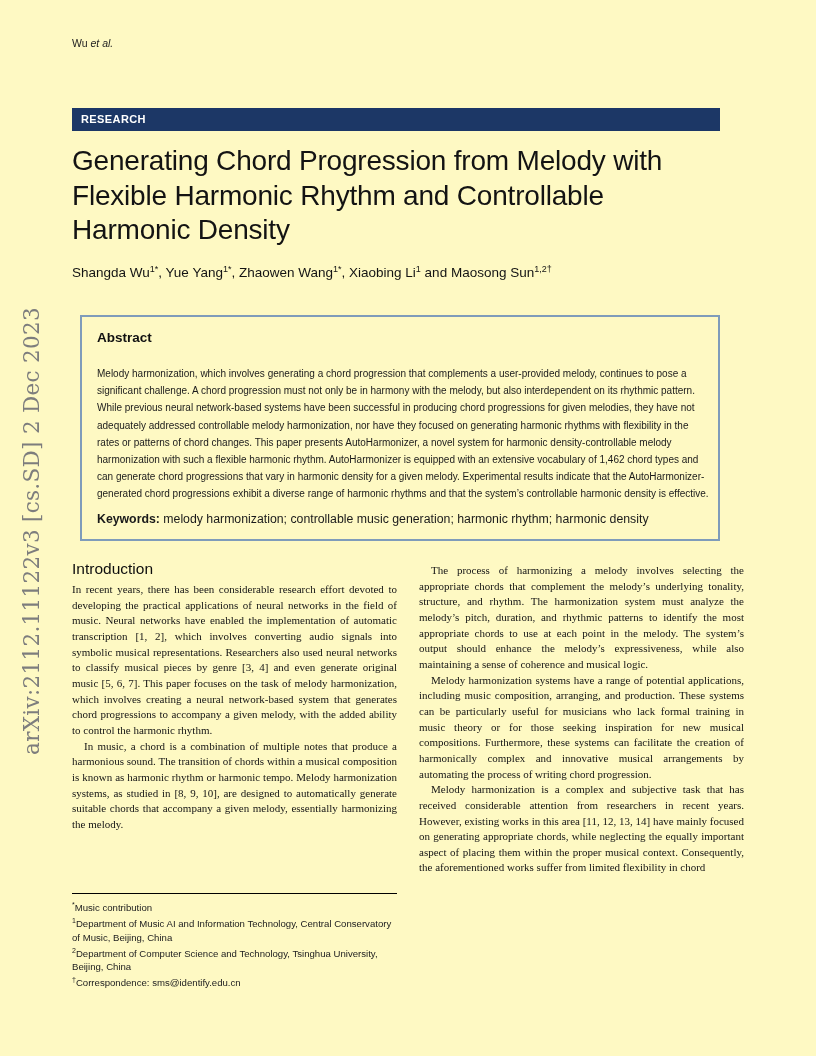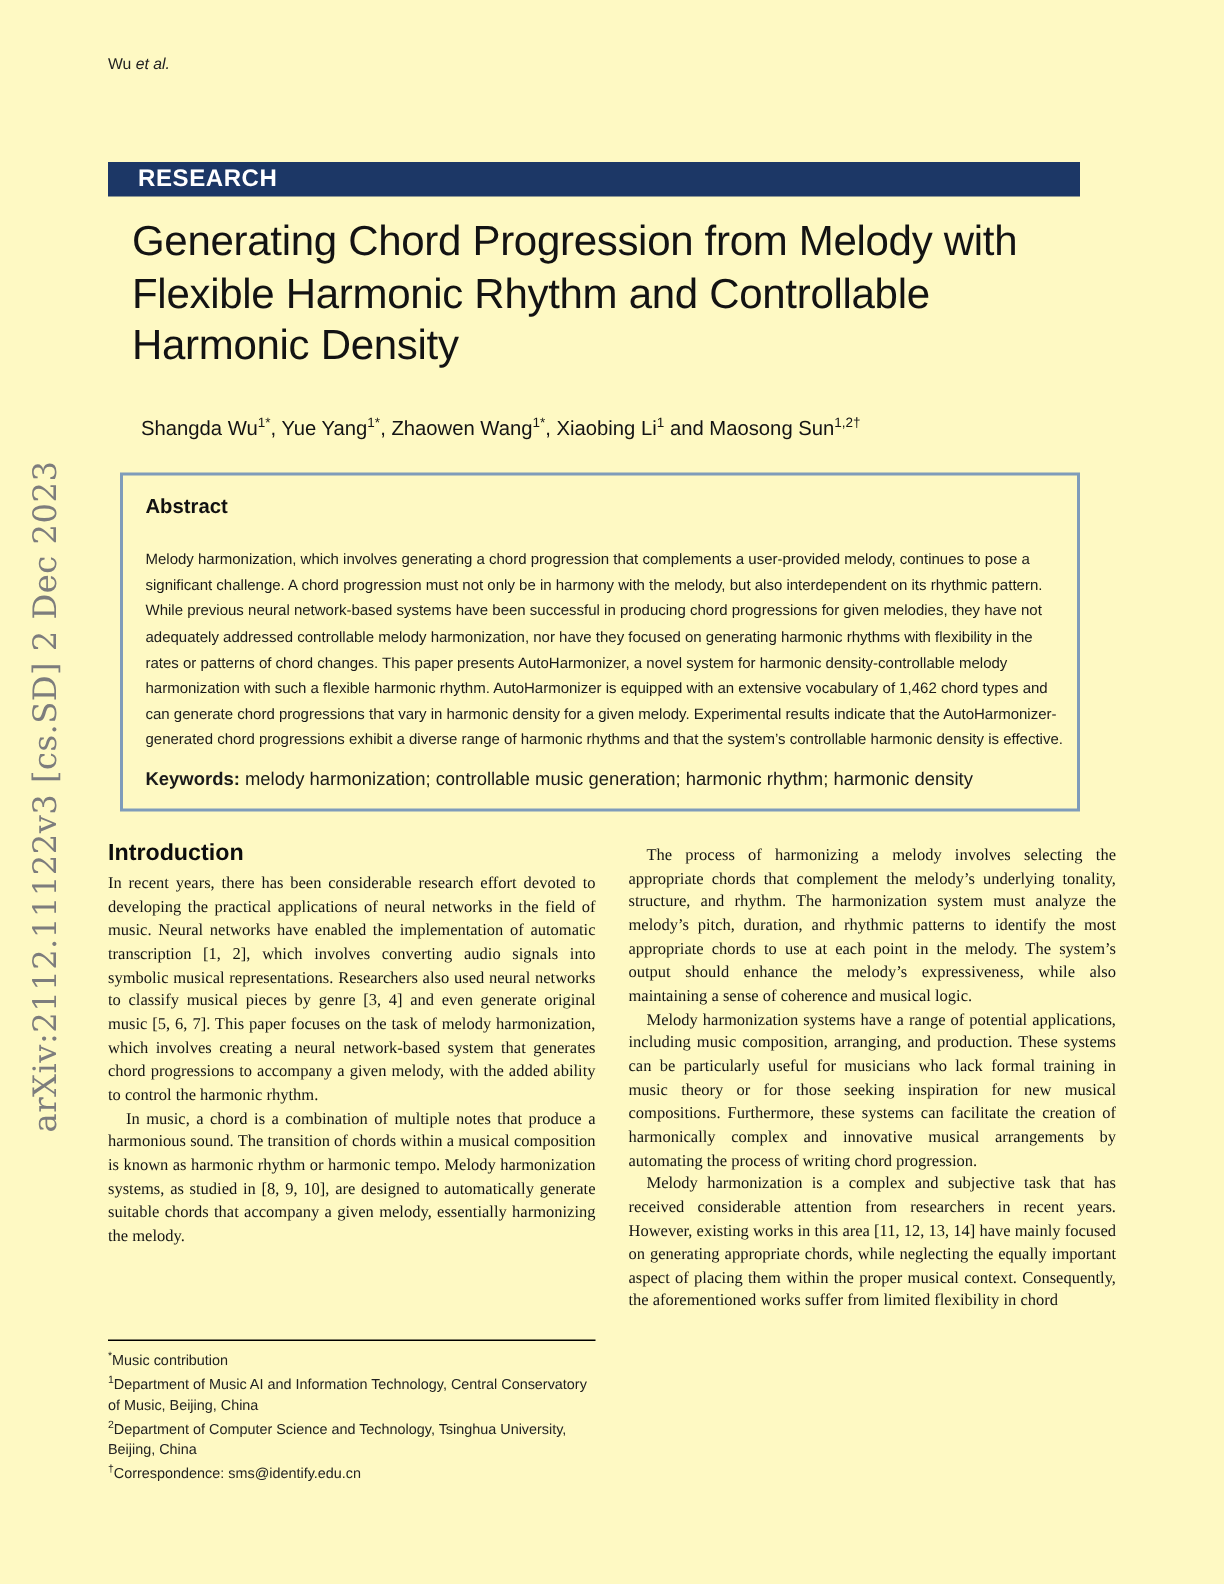--- a/index.html
+++ b/index.html
@@ -30,35 +30,35 @@
     font-family:"DejaVu Serif",serif;
     font-size:21.5px;
     color:var(--stamp-gray);
     letter-spacing:.3px;
   }
   .banner{
     position:absolute;top:108px;left:72px;
     width:648px;height:23px;
     background:var(--banner-bg);
     color:#ffffff;
-    font-size:16px;font-weight:bold;
+    font-size:11px;font-weight:bold;
     line-height:23px;
-    padding-left:20px;
+    padding-left:9px;
     letter-spacing:.4px;
   }
   .title{
-    position:absolute;top:144px;left:88px;width:655px;
+    position:absolute;top:144px;left:72px;width:655px;
     font-size:28px;line-height:34.5px;
     font-weight:normal;
     color:#131313;
     letter-spacing:-.2px;
   }
   .authors{
-    position:absolute;top:276px;left:72px;width:660px;
-    font-size:13.5px;color:#131313;margin-left:22px;
+    position:absolute;top:263px;left:72px;width:660px;
+    font-size:13.5px;color:#131313;
   }
   .authors sup{font-size:9px;}
   .abstract-box{
     position:absolute;top:315px;left:80px;
     width:640px;height:226px;
     border:2px solid var(--abstract-border);
     padding:13px 6px 12px 15px;
     overflow:hidden;
   }
   .abs-heading{font-size:13.5px;font-weight:bold;margin-bottom:7px;}
@@ -71,21 +71,21 @@
     font-size:12.3px;color:#1a1a1a;
   }
   .keywords b{font-weight:bold;}
   .columns{
     position:absolute;top:560px;left:72px;
     width:672px;height:429px;
     display:flex;gap:22px;
   }
   .col{width:325px;display:flex;flex-direction:column;}
   .section-heading{
-    font-size:15.5px;font-weight:bold;
+    font-size:15.5px;font-weight:normal;
     margin-bottom:4px;color:#0d0d0d;
   }
   .body-p{
     font-family:"Liberation Serif",serif;
     font-size:11px;line-height:15.65px;
     text-align:justify;color:#141414;
   }
   .indent{text-indent:12px;}
   .col-right{padding-top:3px;}
   .footnotes{

